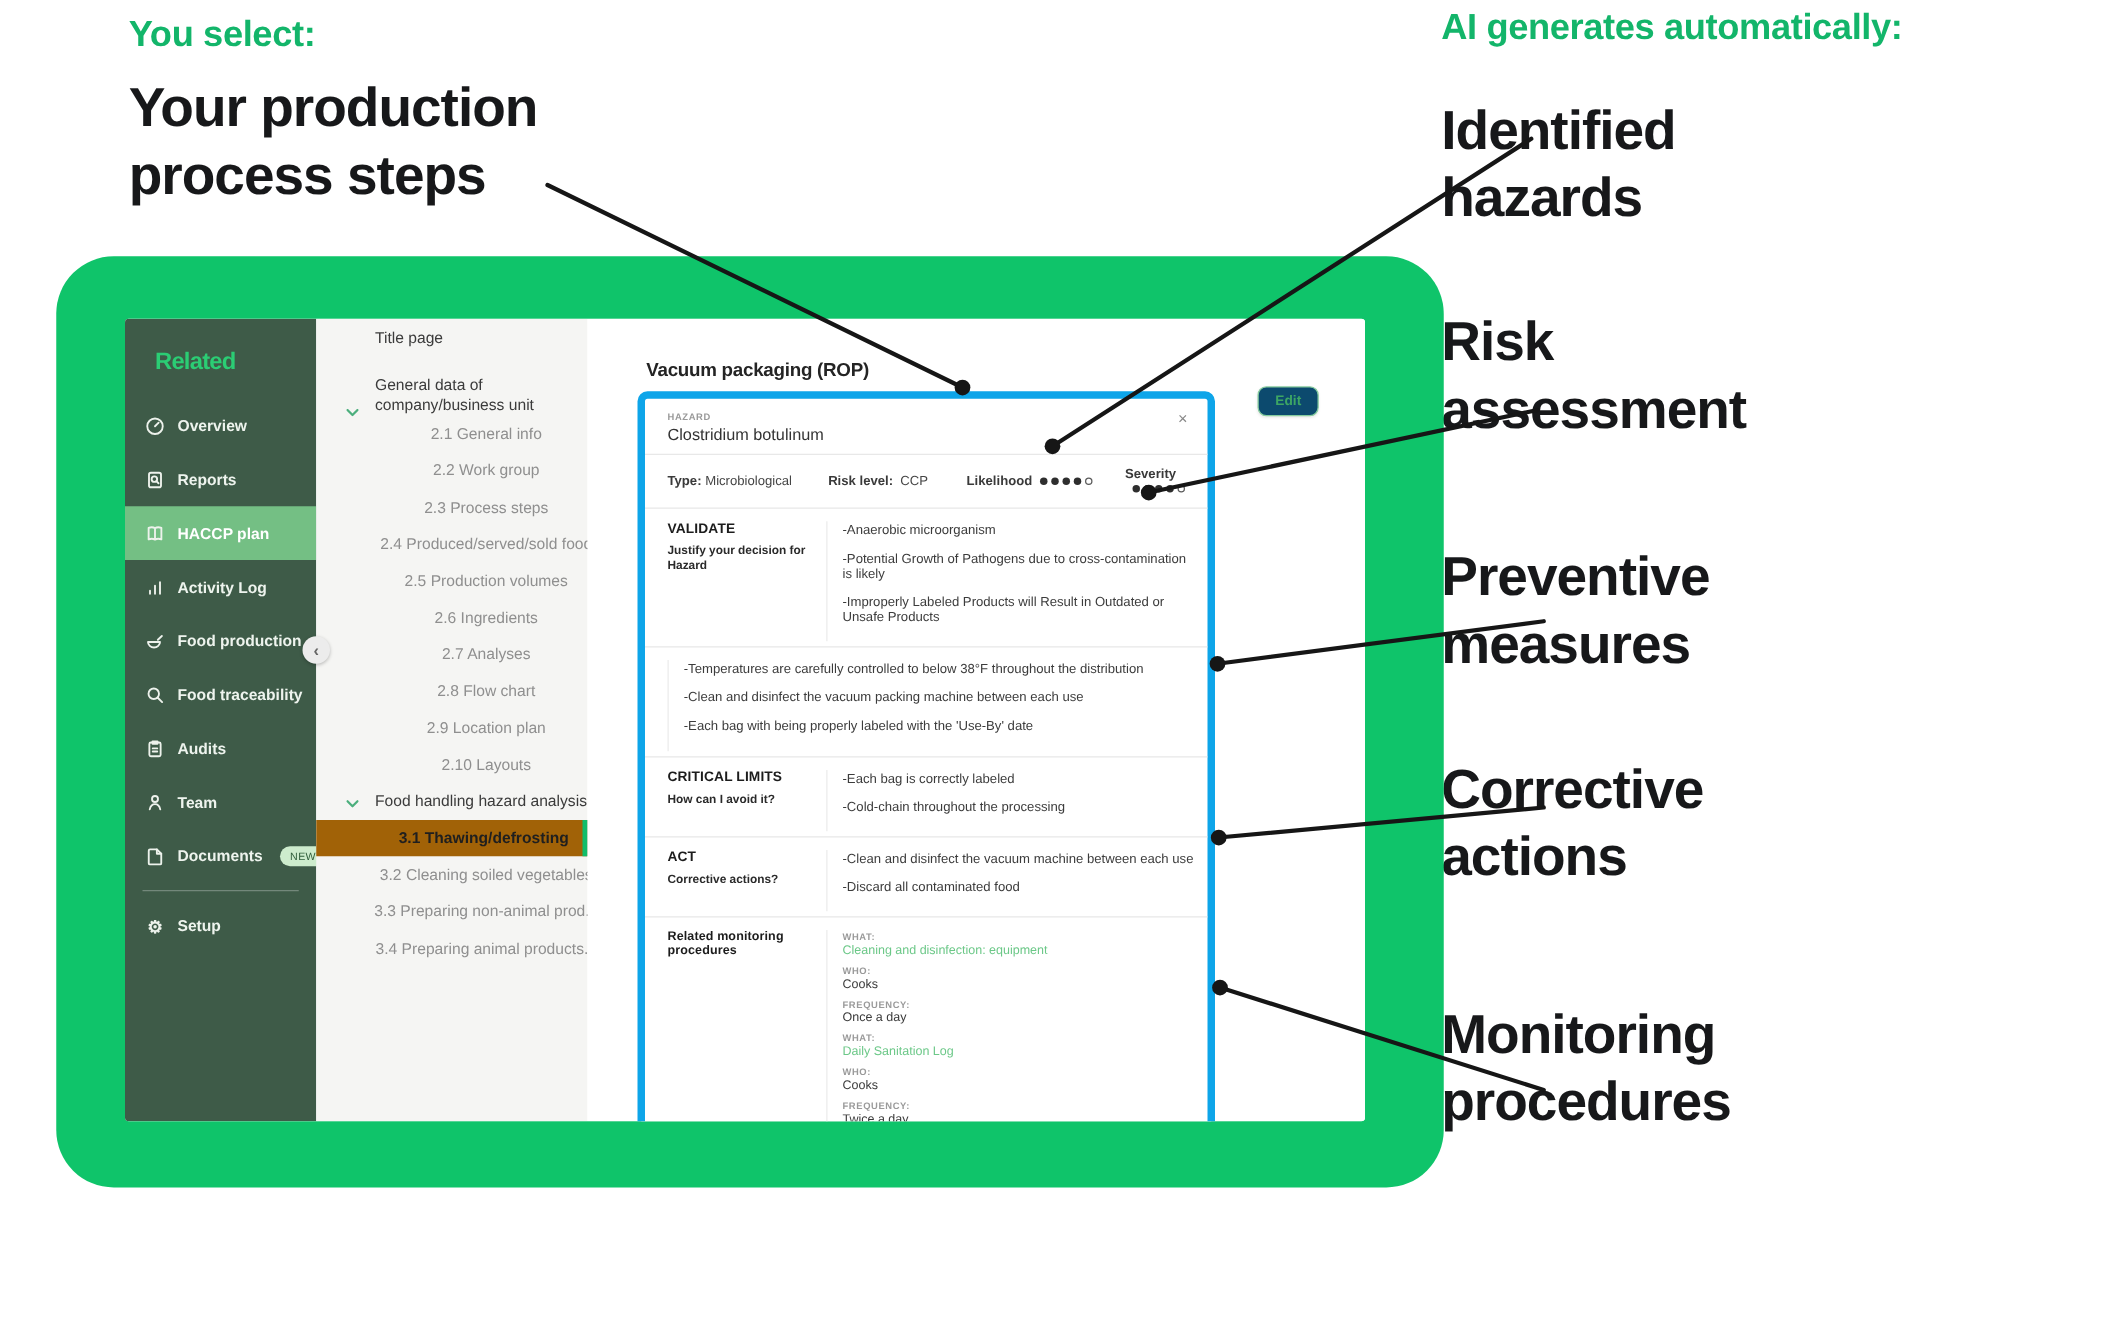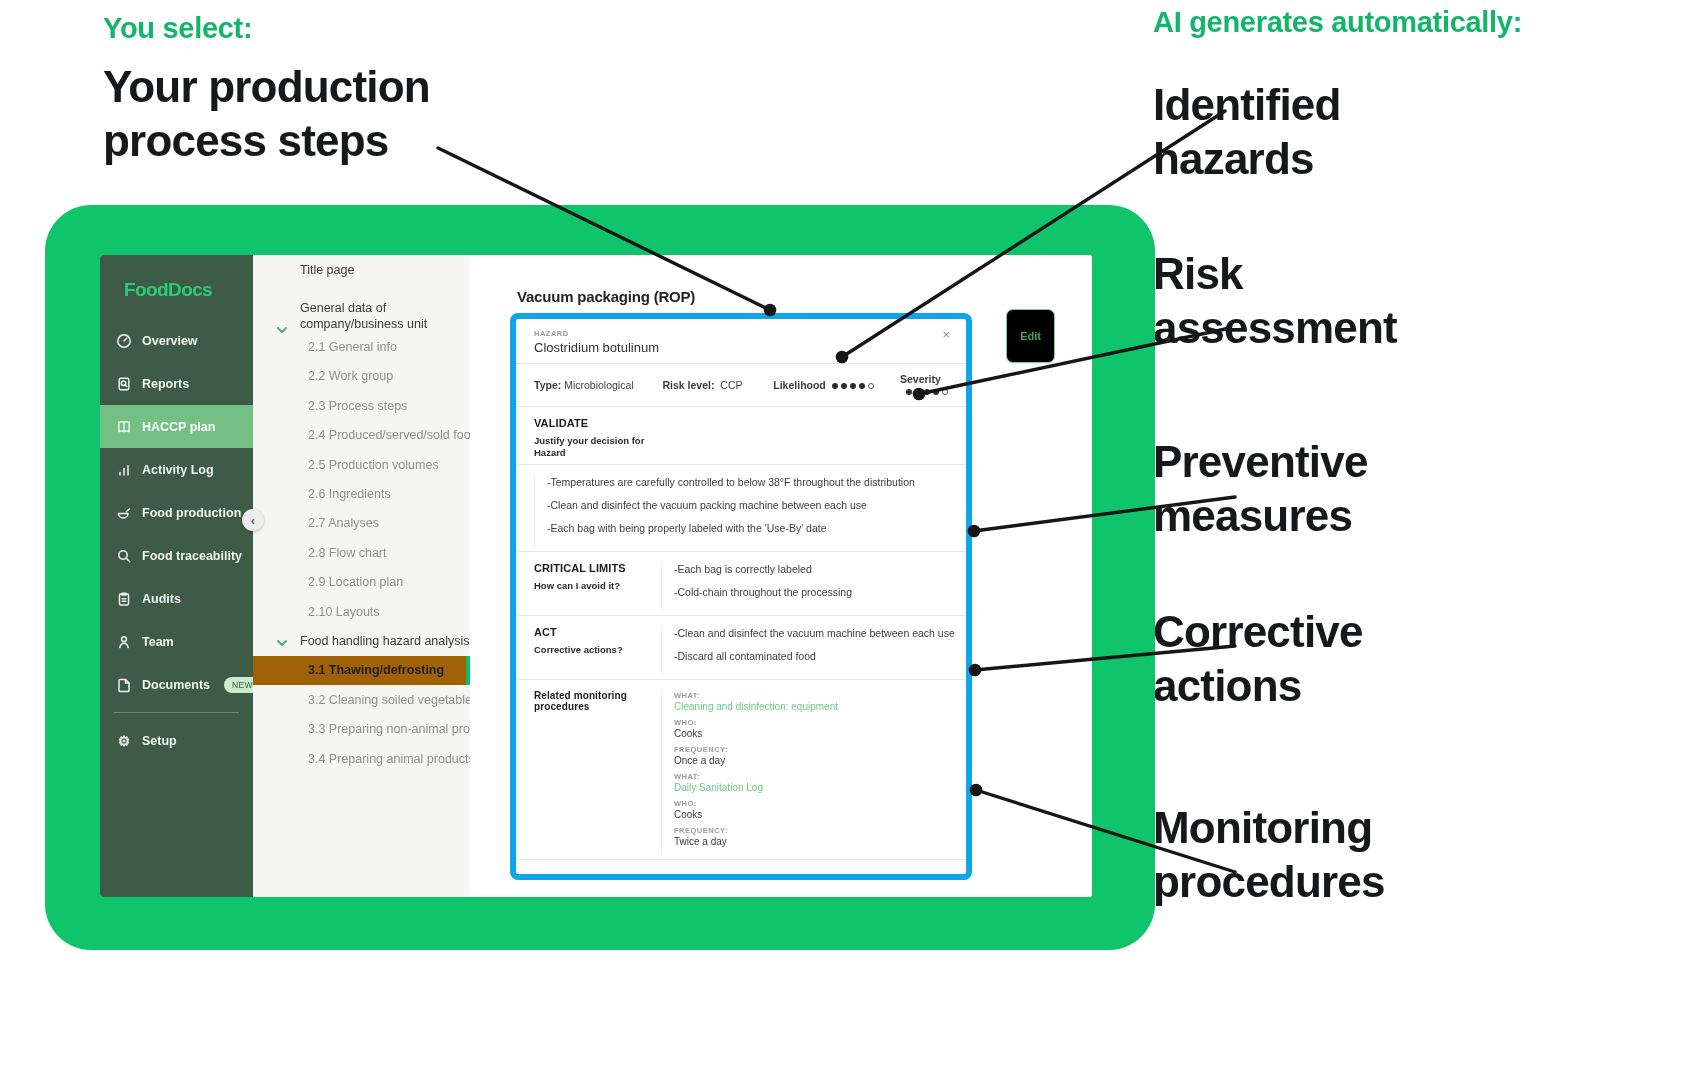--- a/index.html
+++ b/index.html
@@ -34,31 +34,31 @@
   .badge-new { background:#cdeccd; color:#2f5d3a; font-size:8.5px; font-weight:400; padding:3px 8px; border-radius:9px; margin-left:4px; letter-spacing:.3px; }
   .side-divider { height:1px; background:rgba(255,255,255,.28); margin:6px 14px; }
   .gear-glyph { font-size:14px; line-height:14px; color:#edf2ec; }
 
   
   .collapse-btn { position:absolute; left:142px; top:254px; width:22px; height:22px; border-radius:50%; background:#ececec; box-shadow:0 1px 3px rgba(0,0,0,.25); color:#666; font-size:13px; font-weight:700; display:flex; align-items:center; justify-content:center; z-index:5; cursor:pointer; }
 
   
   .nav { position:absolute; left:153px; top:0; width:217px; height:642px; background:#f5f5f3; }
   .nav-row { position:relative; height:29.4px; display:flex; align-items:center; font-size:12.5px; color:#3b3b3b; padding-left:47px; cursor:pointer; white-space:nowrap; }
-  .nav-row.sub { padding-left:55px; color:#8f8f8f; }
+  .nav-row.sub { padding-left:55px; color:#8f8f8f;justify-content:center; }
   .nav-row.group2 { height:48px; align-items:flex-end; line-height:16px; white-space:normal; padding-right:10px; }
   .nav-row .chev { position:absolute; left:24px; width:10px; height:10px; }
   .nav-row .chev svg { width:10px; height:7px; stroke:#4caf7d; stroke-width:1.8; fill:none; stroke-linecap:round; stroke-linejoin:round; }
   .nav-row.active { background:#a16207; color:#1f1f1f; font-weight:700; border-right:4px solid #12bd6a; }
   .nav-scrollbar { position:absolute; left:377px; top:86px; width:7px; height:215px; border-radius:4px; background:#dddddb; cursor:pointer; }
 
   
   .main { position:absolute; left:370px; top:0; width:622px; height:642px; background:#fff; }
   .page-title { position:absolute; left:47px; top:33px; font-size:15px; font-weight:700; color:#242424; letter-spacing:-0.2px; }
-  .edit-btn { position:absolute; top:54px; right:37px; background:#000000; border:1px solid #86cc9e; color:#3da664; font-size:11px; font-weight:600; padding:20px 13px; border-radius:7px; box-shadow:0 1px 2px rgba(0,0,0,.08); cursor:pointer; }
+  .edit-btn { position:absolute; top:54px; right:37px; background:#0c4a6e; border:1px solid #86cc9e; color:#3da664; font-size:11px; font-weight:600; padding:5px 13px; border-radius:7px; box-shadow:0 1px 2px rgba(0,0,0,.08); cursor:pointer; }
 
   .card { position:absolute; left:40px; top:58px; width:462px; border:6px solid #0ea5e9; border-radius:8px; background:#fff; }
   .card-head { position:relative; padding:10px 18px 8px; }
   .tiny-label { font-size:7.5px; color:#9a9a9a; letter-spacing:.5px; font-weight:600; }
   .hazard-name { font-size:13px; color:#333; margin-top:2px; }
   .card-close { position:absolute; right:16px; top:8px; color:#888; font-size:13px; cursor:pointer; }
   .meta-row { display:flex; border-top:1px solid #e8e8e8; padding:9px 18px; font-size:10.5px; color:#454545; align-items:center; }
   .meta-row .m1 { width:145px; } .meta-row .m2 { width:125px; } .meta-row .m3 { width:143px; } .meta-row .m4 { flex:1; }
   .meta-row b { font-weight:600; color:#3a3a3a; }
   .dots { display:inline-flex; gap:3px; margin-left:6px; vertical-align:middle; }
@@ -87,21 +87,21 @@
   <div class="annot-big right-big" style="top:78px;">Identified hazards</div>
   <div class="annot-big right-big" style="top:247px;">Risk assessment</div>
   <div class="annot-big right-big" style="top:435px;">Preventive measures</div>
   <div class="annot-big right-big" style="top:801px;">Monitoring procedures</div>
   <div class="annot-big right-big" style="top:605px;">Corrective actions</div>
 
   <div class="frame"></div>
   <div class="app">
 
     <div class="sidebar">
-      <div class="logo">FoodDocs</div>
+      <div class="logo">Related</div>
       <div class="side-list">
         <div class="side-item">
           <span class="ic">
               <svg viewBox="0 0 16 16">
                 <circle cx="8" cy="8" r="6.2"></circle>
                 <path d="M8 8l2.9-2.9"></path>
               </svg>
             </span>
           <span>Overview</span>
         </div>
@@ -279,20 +279,25 @@
                 <span class="dot f"></span>
                 <span class="dot f"></span>
                 <span class="dot o"></span>
               </span></div>
         </div>
 
         <div class="section">
           <div class="sec-label">
             <div class="sec-h">VALIDATE</div>
             <div class="sec-sub">Justify your decision for Hazard</div>
+          </div>
+          <div class="sec-body">
+            <div class="sec-item">-Anaerobic microorganism</div>
+            <div class="sec-item">-Potential Growth of Pathogens due to cross-contamination is likely</div>
+            <div class="sec-item">-Improperly Labeled Products will Result in Outdated or Unsafe Products</div>
           </div>
         </div>
 
         <div class="section">
           <div class="sec-body">
             <div class="sec-item">-Temperatures are carefully controlled to below 38°F throughout the distribution</div>
             <div class="sec-item">-Clean and disinfect the vacuum packing machine between each use</div>
             <div class="sec-item">-Each bag with being properly labeled with the 'Use-By' date</div>
           </div>
         </div>

